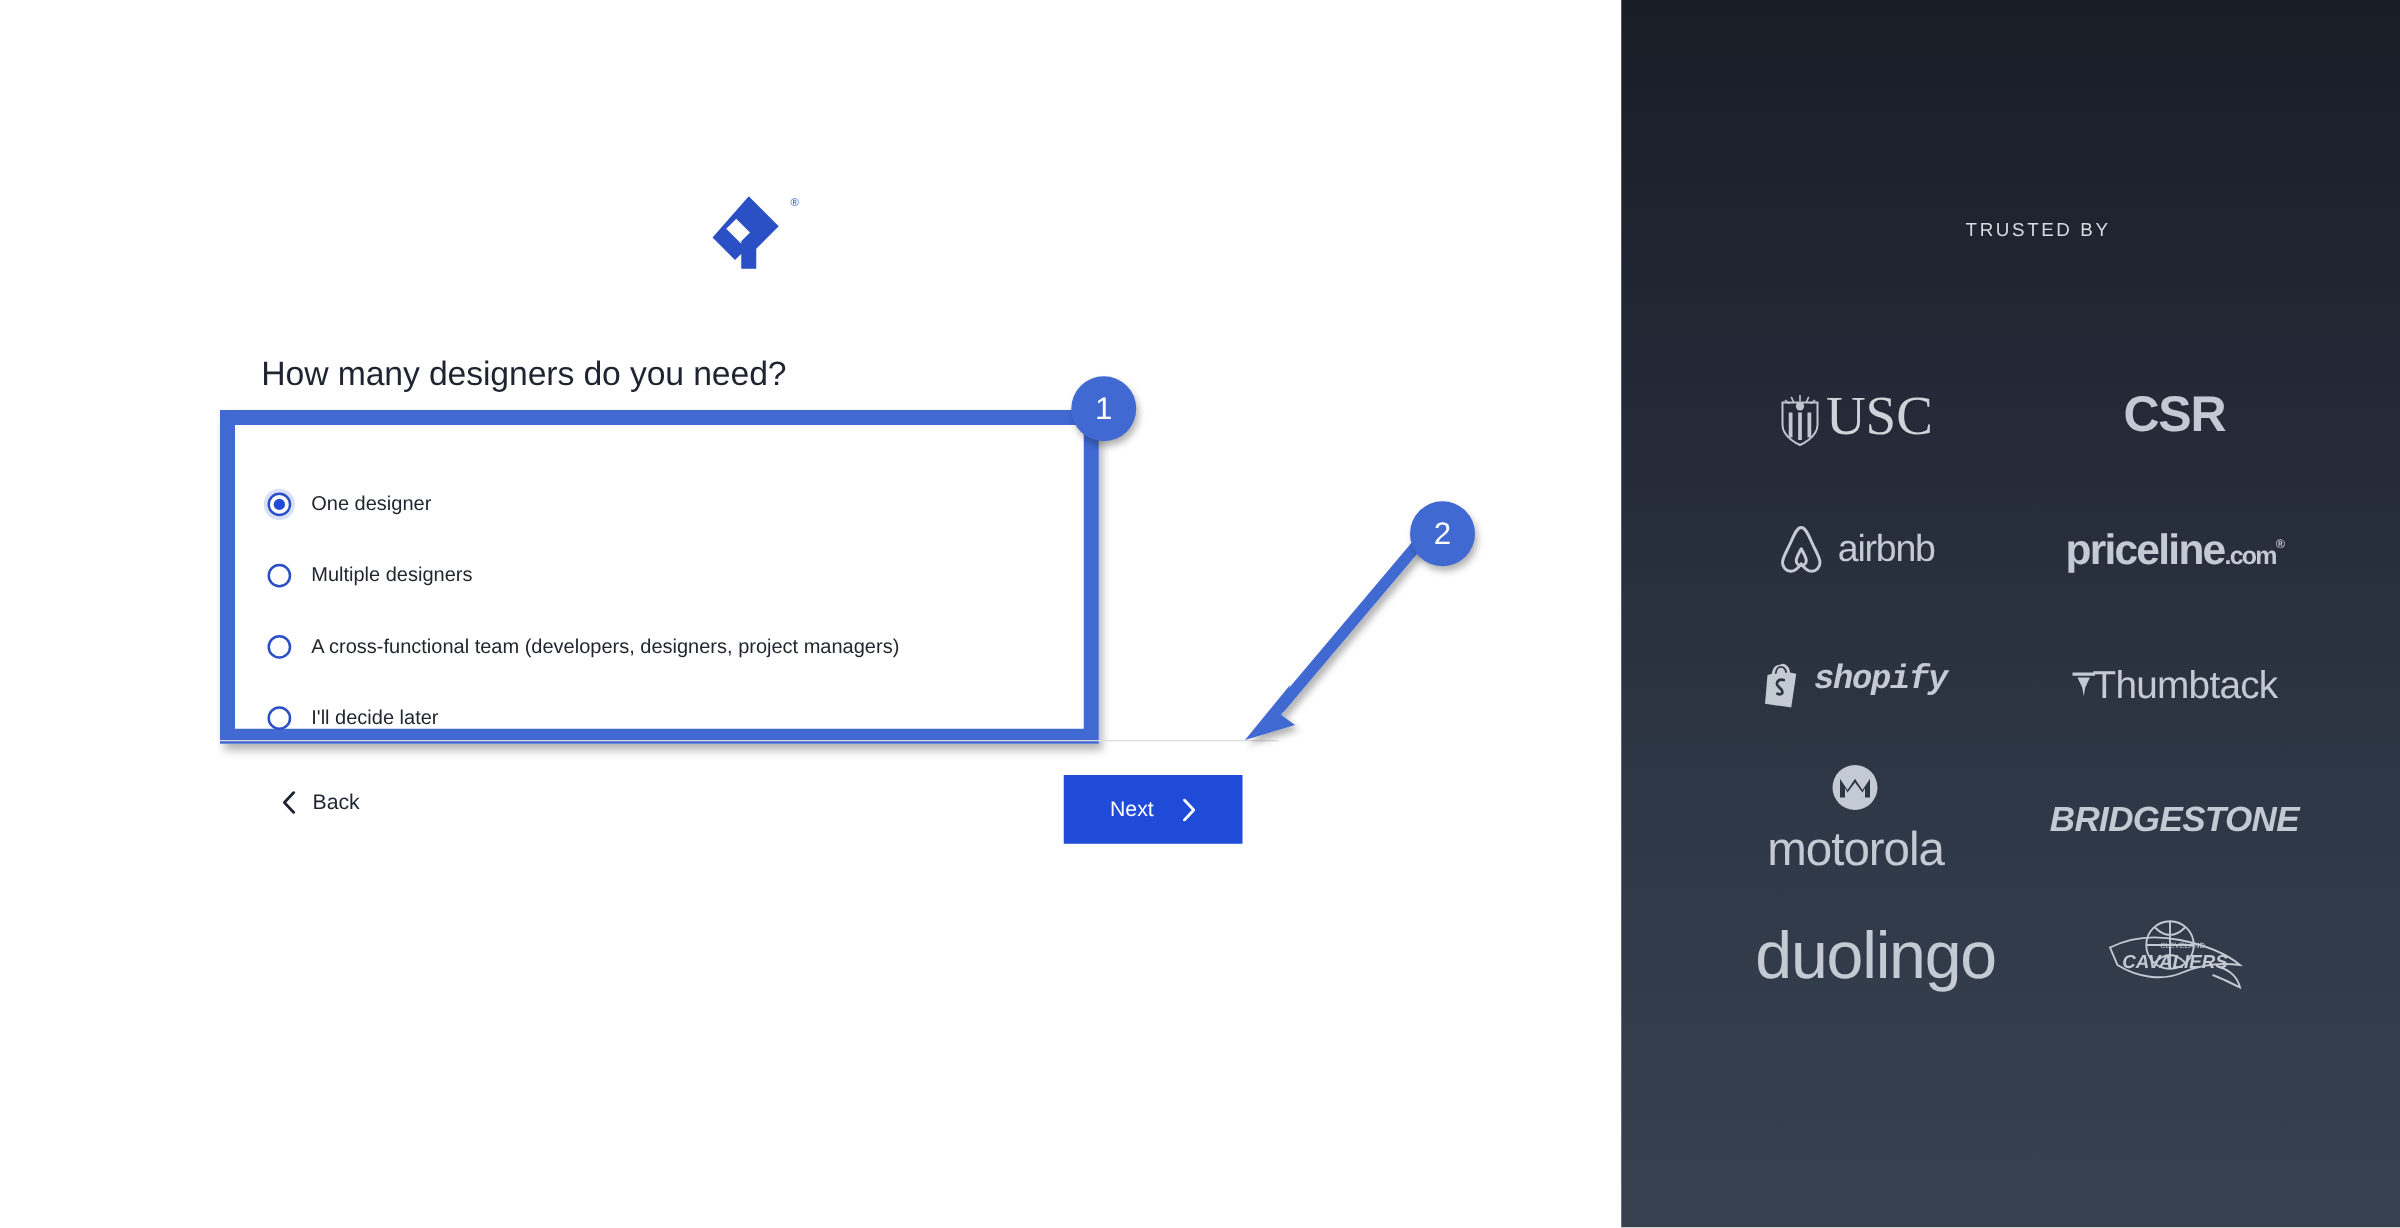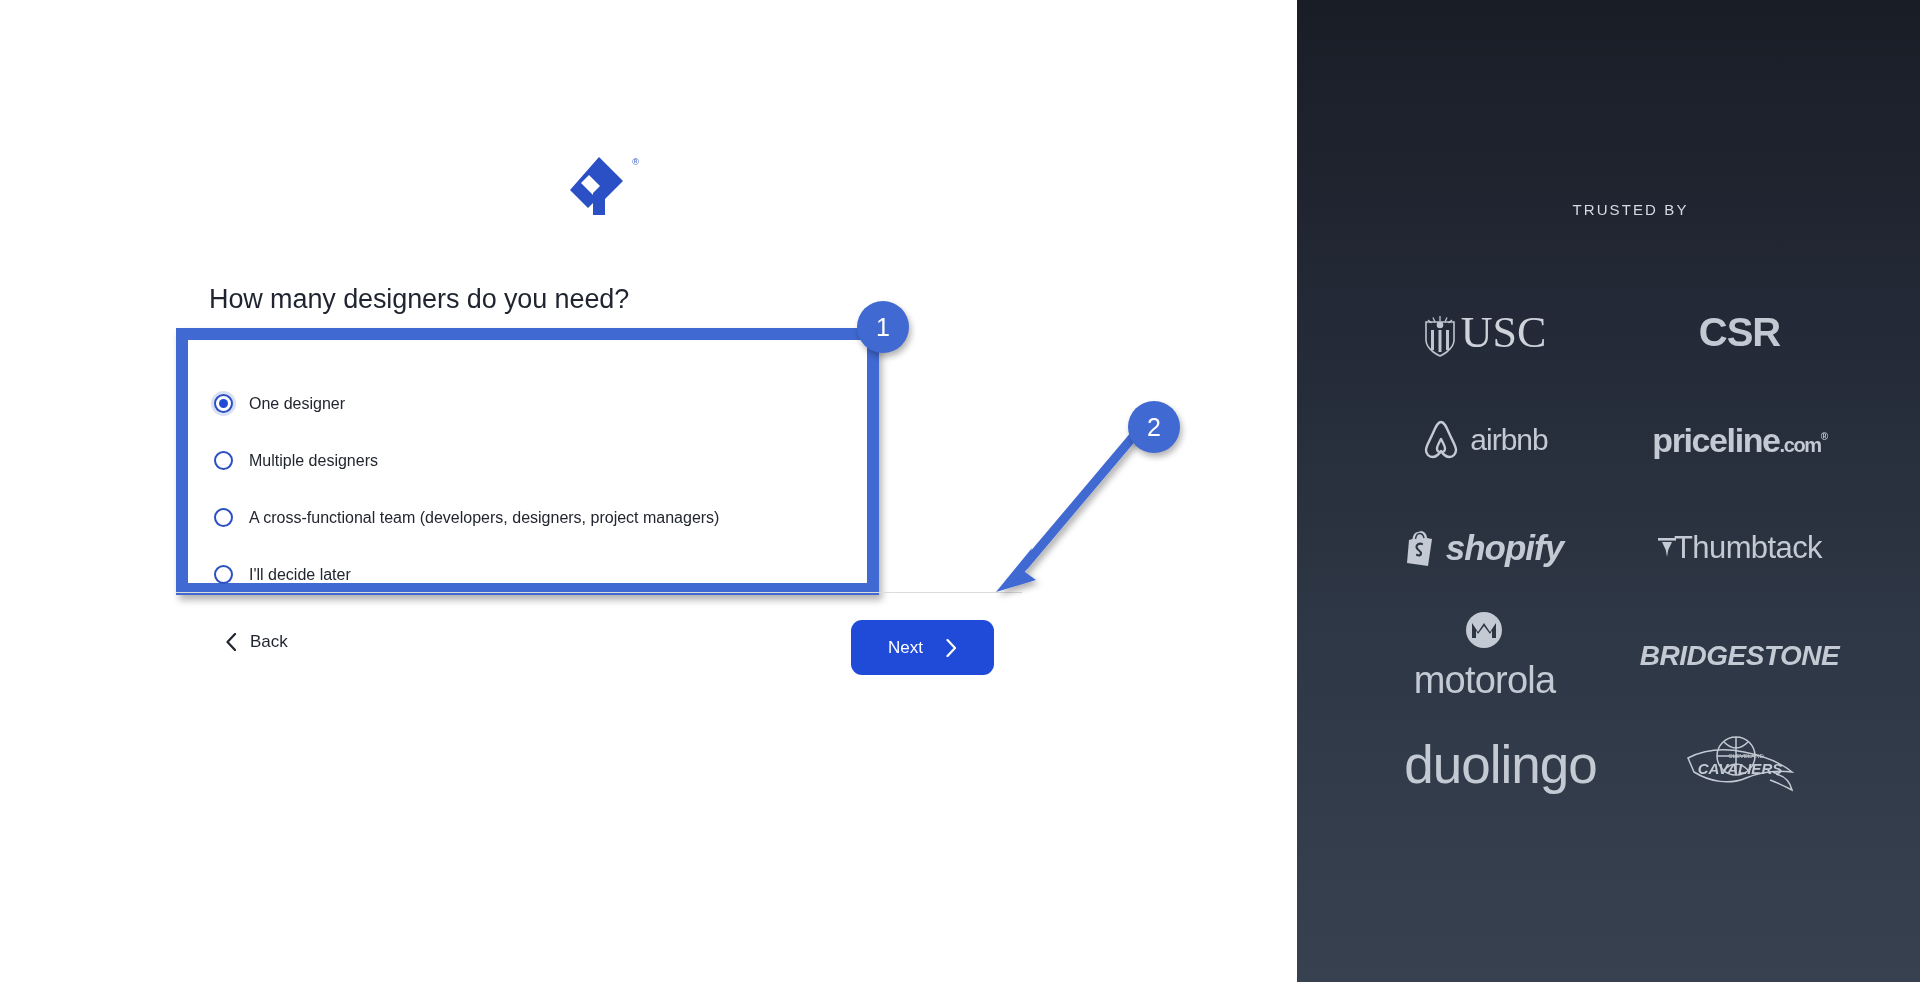--- a/index.html
+++ b/index.html
@@ -49,21 +49,21 @@
   .back-btn {
     position: absolute; left: 225px; top: 632px;
     display: flex; align-items: center; gap: 13px;
     background: transparent; border: none; cursor: pointer;
     font-size: 17px; color: #1f2430; font-family: inherit;
   }
   .chev-left { width: 12px; height: 18px; }
 
   .next-btn {
     position: absolute; left: 851px; top: 620px; width: 143px; height: 55px;
-    background: #1f4bd8; border: none; border-radius: 11px; cursor: pointer;
+    background: #1f4bd8; border: none; border-radius: 0; cursor: pointer;
     display: flex; align-items: center; justify-content: center; gap: 22px;
     color: #fff; font-size: 17px; font-family: inherit;
   }
   .chev-right { width: 12px; height: 18px; }
 
   
   .badge {
     position: absolute; width: 52px; height: 52px; border-radius: 50%;
     background: #4169d2; color: #fff;
     display: flex; align-items: center; justify-content: center;
@@ -73,39 +73,39 @@
   .badge-1 { left: 857px; top: 301px; }
   .badge-2 { left: 1128px; top: 401px; }
   .arrow-svg { position: absolute; left: 980px; top: 420px; width: 230px; height: 190px; }
 
   
   .sidebar {
     position: absolute; left: 1297px; top: 0; width: 623px; height: 982px;
     background: linear-gradient(180deg, #191d26 0%, #232936 32%, #2e3745 64%, #38414f 100%);
   }
   .trusted-title {
-    position: absolute; top: 201px; left: 0; width: 100%;
+    position: absolute; top: 176px; left: 0; width: 100%;
     text-align: center; color: #d6dae1; font-size: 15px; letter-spacing: 2.1px; padding-left: 44px;
   }
   .logo-grid {
     position: absolute; top: 288px; left: 60px; width: 510px;
     display: grid; grid-template-columns: 1fr 1fr; grid-auto-rows: 88px;
     row-gap: 20px; align-items: center; justify-items: center;
   }
   .logo-cell { display: flex; align-items: center; justify-content: center; width: 100%; height: 100%; }
 
   
   .usc { display: flex; align-items: flex-end; gap: 4px; }
   .usc-word { font-family: "Liberation Serif", serif; font-size: 44px; color: #ced3da; letter-spacing: 0px; }
   .csr { font-family: "Liberation Sans", sans-serif; font-weight: bold; font-size: 40px; color: #c3c9d2; letter-spacing: -1px; font-stretch: condensed; }
   .airbnb { display: flex; align-items: center; gap: 9px; font-size: 30px; color: #c4cad3; letter-spacing: -1px; }
   .priceline { font-size: 34px; font-weight: bold; color: #c4cad3; letter-spacing: -1.4px; }
   .priceline .dotcom { font-size: 20px; }
   .priceline .regmark { font-size: 10px; vertical-align: super; }
-  .shopify { display: flex; align-items: center; gap: 8px; font-size: 35px; font-weight: bold; font-style: italic; color: #c4cad3; letter-spacing: -1px; }
+  .shopify { display: flex; gap: 8px; font-size: 27px; font-weight: bold; font-style: italic; color: #c4cad3; letter-spacing: -1px; font-family: Liberation Mono, monospace; }
   .thumbtack { font-size: 31px; color: #c4cad3; letter-spacing: -0.6px; }
   .motorola { display: flex; align-items: center; gap: 10px; font-size: 38px; color: #c4cad3; letter-spacing: -0.8px; flex-direction: column; }
   .bridgestone { font-size: 28px; font-weight: bold; font-style: italic; color: #c4cad3; letter-spacing: -0.5px; }
   .duolingo { font-size: 53px; font-weight: normal; color: #c4cad3; letter-spacing: -1px; margin-left: 32px; }
   .cavs { width: 120px; height: 72px; }
 </style>
 </head>
 <body>
 
 <div class="screen">

